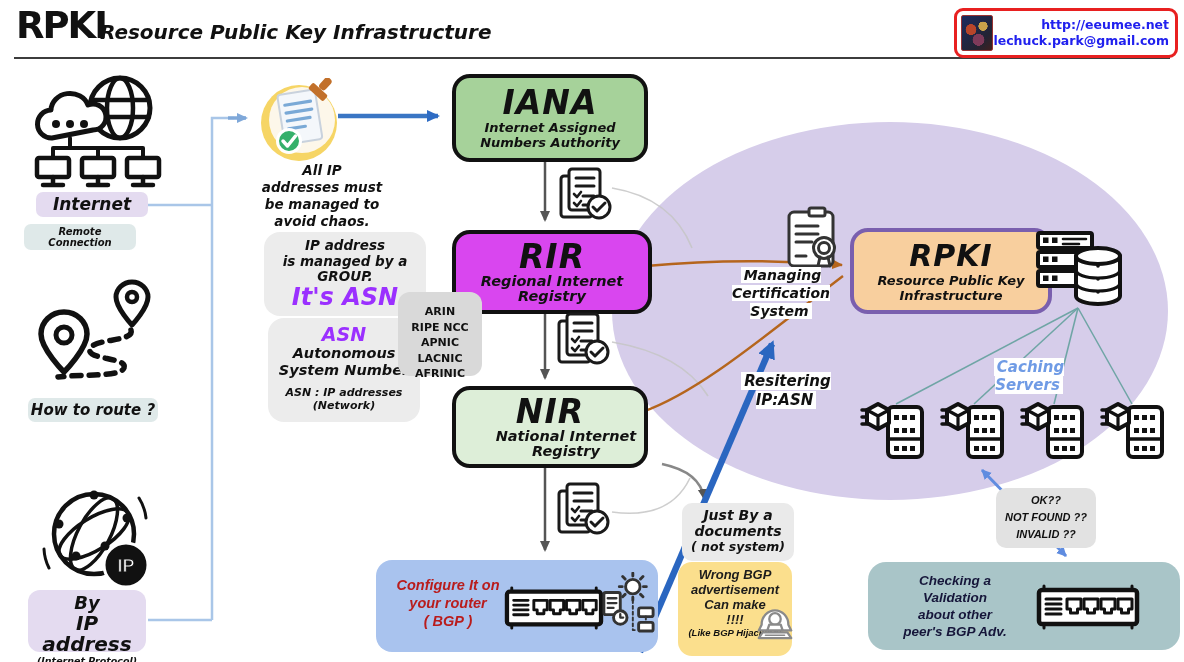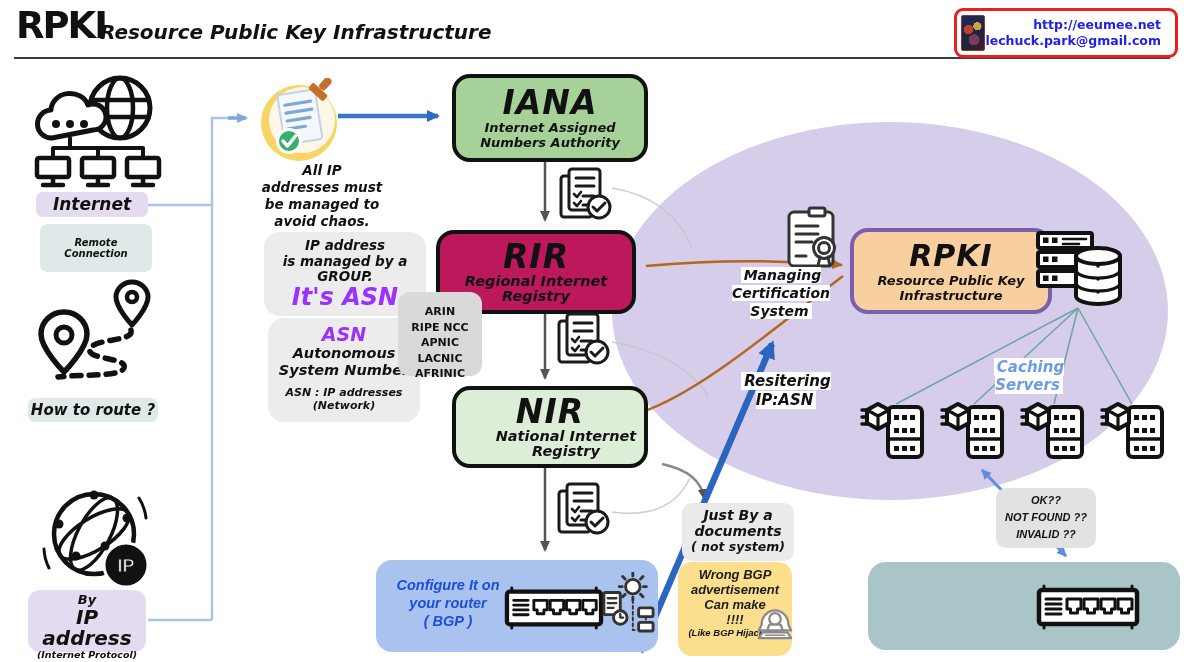--- a/index.html
+++ b/index.html
@@ -27,21 +27,21 @@
 
 <div id="canvas">
 
   <div class="abs b" style="left:16px;top:4px;font-size:37px;letter-spacing:-2px;">RPKI</div>
   <div class="abs bi" style="left:100px;top:20px;font-size:20px;">Resource Public Key Infrastructure</div>
   <div class="abs" style="left:14px;right:14px;top:57px;border-top:2px solid #3c3c3c;"></div>
 
   <div class="abs" style="right:6px;top:8px;width:218px;height:44px;border:3px solid #e82020;border-radius:9px;background:#fff;display:flex;align-items:center;z-index:5;">
     <div style="width:52px;height:34px;margin-left:4px;border:1px solid #933;border-radius:2px;
          background:radial-gradient(circle at 30% 40%, #b8452a 0 18%, transparent 19%),radial-gradient(circle at 70% 30%, #caa24a 0 14%, transparent 15%),radial-gradient(circle at 55% 70%, #7e3a5a 0 20%, transparent 21%),linear-gradient(135deg,#1b2a5e,#232333 70%,#402020);"></div>
-    <div style="flex:1;text-align:right;padding-right:14px;color:#2121ee;font-size:12.5px;line-height:16px;" class="b">
+    <div style="flex:1;text-align:right;padding-right:6px;color:#2121ee;font-size:12.5px;line-height:16px;" class="b">
       <div>http://eeumee.net</div>
       <div>lechuck.park@gmail.com</div>
     </div>
   </div>
 
   <div class="abs" style="left:612px;top:122px;width:556px;height:378px;border-radius:50%;background:#d6cdea;z-index:1;"></div>
 
   <svg class="abs" width="1184" height="662" style="left:0;top:0;z-index:2;pointer-events:none;">
     <defs>
       <marker id="mGray" markerUnits="userSpaceOnUse" markerWidth="14" markerHeight="14" refX="9" refY="5" orient="auto">
@@ -110,21 +110,21 @@
         <rect x="9" y="86" width="32" height="19" rx="2"></rect>
           <path d="M25,105 v6 M15,113 h20"></path>
         <rect x="54" y="86" width="32" height="19" rx="2"></rect>
           <path d="M70,105 v6 M60,113 h20"></path>
         <rect x="99" y="86" width="32" height="19" rx="2"></rect>
           <path d="M115,105 v6 M105,113 h20"></path>
       </g>
     </svg>
   </div>
   <div class="label-box bi" style="left:36px;top:192px;width:112px;height:25px;line-height:25px;background:#e4dbf0;font-size:17px;">Internet</div>
-  <div class="label-box bi pre" style="left:40px;top:224px;width:112px;padding:13px 0;background:#dfe9e9;font-size:10px;line-height:11px;">Remote
+  <div class="label-box bi pre" style="left:24px;top:224px;width:112px;padding:2px 0;background:#dfe9e9;font-size:10px;line-height:11px;">Remote
 Connection</div>
 
   <div class="icon" style="left:32px;top:278px;">
     <svg width="130" height="115" viewBox="0 0 130 115" fill="none" stroke="#111" stroke-linecap="round" stroke-linejoin="round">
       <path d="M100,4 c-9,0 -16,7 -16,15 c0,11 16,28 16,28 c0,0 16,-17 16,-28 c0,-8 -7,-15 -16,-15 z" fill="#fff" stroke-width="5"></path>
       <circle cx="100" cy="19" r="5" stroke-width="4.5"></circle>
       <path d="M32,34 c-13,0 -23,10 -23,22 c0,15 23,38 23,38 c0,0 23,-23 23,-38 c0,-12 -10,-22 -23,-22 z" fill="#fff" stroke-width="5.5"></path>
       <circle cx="32" cy="57" r="8" stroke-width="5"></circle>
       <path d="M99,52 C103,64 62,60 58,71 C54,82 96,79 92,90 C89,99 50,96 26,99" stroke-width="5.5" stroke-dasharray="9 8"></path>
     </svg>
@@ -142,21 +142,21 @@
           <circle cx="89" cy="36" r="4.5"></circle>
         <circle cx="38" cy="74" r="4.5"></circle>
           <circle cx="67" cy="64" r="4.5"></circle>
       </g>
       <path d="M101,16 a46,46 0 0 1 7,20 M11,86 a46,46 0 0 1 -5,-19" stroke-width="3"></path>
       <circle cx="88" cy="83" r="22" fill="#111" stroke="#fff" stroke-width="3"></circle>
       <text x="88" y="90" text-anchor="middle" fill="#fff" font-size="18" font-weight="bold" font-family="Liberation Sans,sans-serif">IP</text>
     </svg>
   </div>
   <div class="label-box" style="left:28px;top:590px;width:118px;height:62px;background:#e4dbf0;border-radius:12px;">
-    <div class="bi" style="font-size:13px;margin-top:2px;">By</div>
+    <div class="bi" style="font-size:18px;margin-top:2px;">By</div>
     <div class="bi" style="font-size:20px;line-height:21px;">IP address</div>
     <div class="bi" style="font-size:9.5px;">(Internet Protocol)</div>
   </div>
 
   <div class="icon" style="left:256px;top:78px;">
     <svg width="86" height="86" viewBox="0 0 86 86">
       <circle cx="43" cy="45" r="38" fill="#f6d565"></circle>
       <circle cx="46" cy="42" r="33" fill="#fdf7ea"></circle>
       <g transform="rotate(-9 44 40)">
         <rect x="25" y="14" width="38" height="50" rx="3" fill="#f4f7fb" stroke="#c9d2dd" stroke-width="2"></rect>
@@ -201,21 +201,21 @@
     <svg width="54" height="56" viewBox="0 0 54 56" fill="#fff" stroke="#1a1a1a" stroke-width="3" stroke-linecap="round" stroke-linejoin="round">
       <rect x="3" y="10" width="31" height="41" rx="3"></rect>
         <rect x="11" y="3" width="31" height="41" rx="3"></rect>
       <path d="M18,12 H36 M18,20 H36 M25,30 H36 M25,39 H36" fill="none"></path>
       <path d="M16,28 l3,3 l4,-5 M16,37 l3,3 l4,-5" fill="none" stroke-width="2.6"></path>
       <circle cx="41" cy="41" r="11"></circle>
         <path d="M35,41 l4,4 l8,-8" fill="none"></path>
     </svg>
   </div>
 
-  <div class="nodebox" style="left:436px;top:230px;width:192px;height:76px;background:#be185d;">
+  <div class="nodebox" style="left:452px;top:230px;width:192px;height:76px;background:#d946ef;">
     <div class="big">RIR</div>
     <div class="sub" style="font-size:14.5px;">Regional Internet Registry</div>
   </div>
   <div class="panel ctr b pre" style="left:398px;top:292px;width:84px;height:84px;background:#d9d9d9;border-radius:12px;font-size:11px;line-height:15.5px;padding-top:12px;box-sizing:border-box;z-index:3;">ARIN
 RIPE NCC
 APNIC
 LACNIC
 AFRINIC</div>
 
   <div class="icon" style="left:556px;top:311px;">
@@ -239,21 +239,21 @@
       <rect x="3" y="10" width="31" height="41" rx="3"></rect>
         <rect x="11" y="3" width="31" height="41" rx="3"></rect>
       <path d="M18,12 H36 M18,20 H36 M25,30 H36 M25,39 H36" fill="none"></path>
       <path d="M16,28 l3,3 l4,-5 M16,37 l3,3 l4,-5" fill="none" stroke-width="2.6"></path>
       <circle cx="41" cy="41" r="11"></circle>
         <path d="M35,41 l4,4 l8,-8" fill="none"></path>
     </svg>
   </div>
 
   <div class="panel" style="left:376px;top:560px;width:282px;height:92px;background:#a9c3ee;border-radius:16px;z-index:3;">
-    <div class="abs bi pre ctr ls" style="left:10px;top:16px;width:124px;font-size:14.5px;line-height:18px;color:#1d4ed8;">Configure It on
+    <div class="abs bi pre ctr ls" style="left:10px;top:16px;width:124px;font-size:14.5px;line-height:18px;color:#b91c1c;">Configure It on
 your router
 ( BGP )</div>
     <div class="abs" style="left:128px;top:24px;">
       <svg width="100" height="48" viewBox="0 0 104 50" fill="none" stroke="#111" stroke-linecap="round" stroke-linejoin="round">
         <rect x="3" y="8" width="98" height="34" rx="3" fill="#fff" stroke-width="4.5"></rect>
         <path d="M8,42 v4 M96,42 v4 M8,8 v-4 M96,8 v-4" stroke-width="3"></path>
         <path d="M10,17 H25 M10,22 H25 M10,27 H25 M10,32 H25" stroke-width="3"></path>
         <g stroke-width="3" fill="#fff">
           <path d="M31,17 h14 v10 h-3.5 v4 h-7 v-4 h-3.5 z"></path>
           <path d="M48,17 h14 v10 h-3.5 v4 h-7 v-4 h-3.5 z"></path>
@@ -410,20 +410,24 @@
       <path d="M18,2 l11,6 v13 l-11,6 l-11,-6 v-13 z" fill="#fff" stroke-width="4"></path>
       <path d="M7,8 l11,6 l11,-6 M18,14 v13" stroke-width="3.2"></path>
     </svg>
   </div>
 
   <div class="panel ctr bi pre ls" style="left:996px;top:488px;width:100px;height:60px;background:#e2e2e2;border-radius:10px;font-size:11px;line-height:17px;padding-top:4px;box-sizing:border-box;z-index:3;">OK??
 NOT FOUND ??
 INVALID ??</div>
 
   <div class="panel" style="left:868px;top:562px;width:312px;height:88px;background:#a9c5c8;border-radius:18px;z-index:3;">
+    <div class="abs bi pre ctr ls" style="left:12px;top:10px;width:150px;font-size:13.5px;line-height:17px;color:#16163a;">Checking a
+Validation
+about other
+peer's BGP Adv.</div>
     <div class="abs" style="left:168px;top:20px;">
       <svg width="104" height="50" viewBox="0 0 104 50" fill="none" stroke="#111" stroke-linecap="round" stroke-linejoin="round">
         <rect x="3" y="8" width="98" height="34" rx="3" fill="#fff" stroke-width="4.5"></rect>
         <path d="M8,42 v4 M96,42 v4 M8,8 v-4 M96,8 v-4" stroke-width="3"></path>
         <path d="M10,17 H25 M10,22 H25 M10,27 H25 M10,32 H25" stroke-width="3"></path>
         <g stroke-width="3" fill="#fff">
           <path d="M31,17 h14 v10 h-3.5 v4 h-7 v-4 h-3.5 z"></path>
           <path d="M48,17 h14 v10 h-3.5 v4 h-7 v-4 h-3.5 z"></path>
           <path d="M65,17 h14 v10 h-3.5 v4 h-7 v-4 h-3.5 z"></path>
           <path d="M82,17 h14 v10 h-3.5 v4 h-7 v-4 h-3.5 z"></path>

